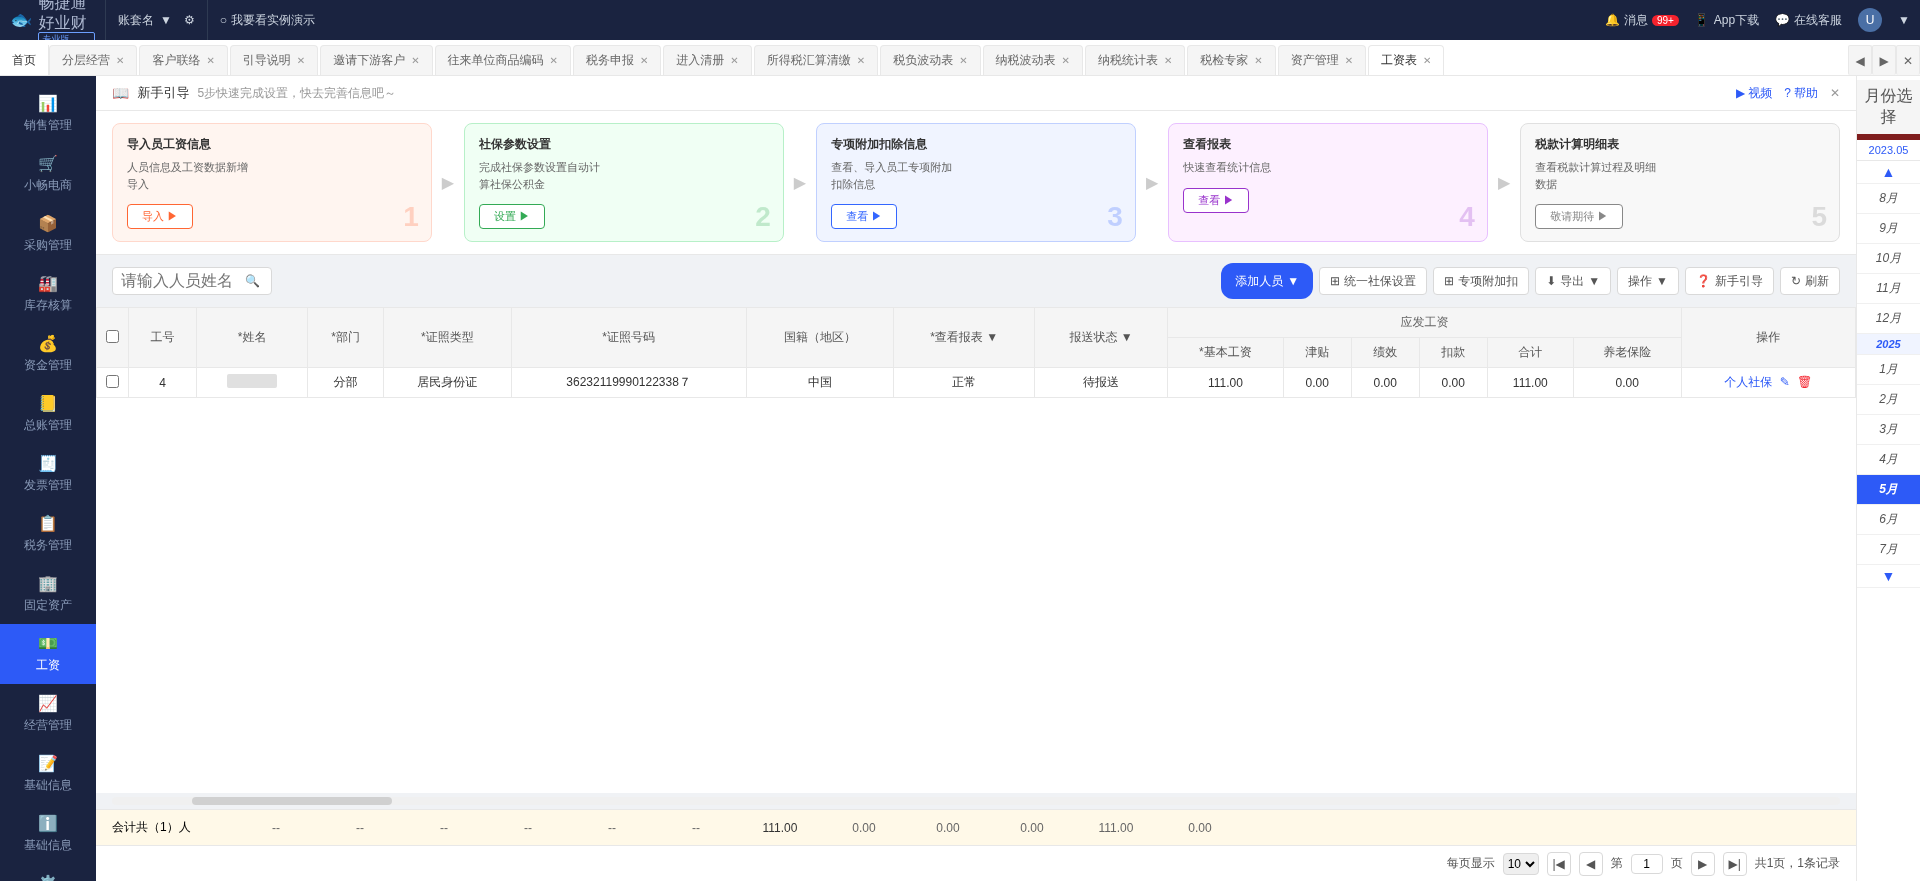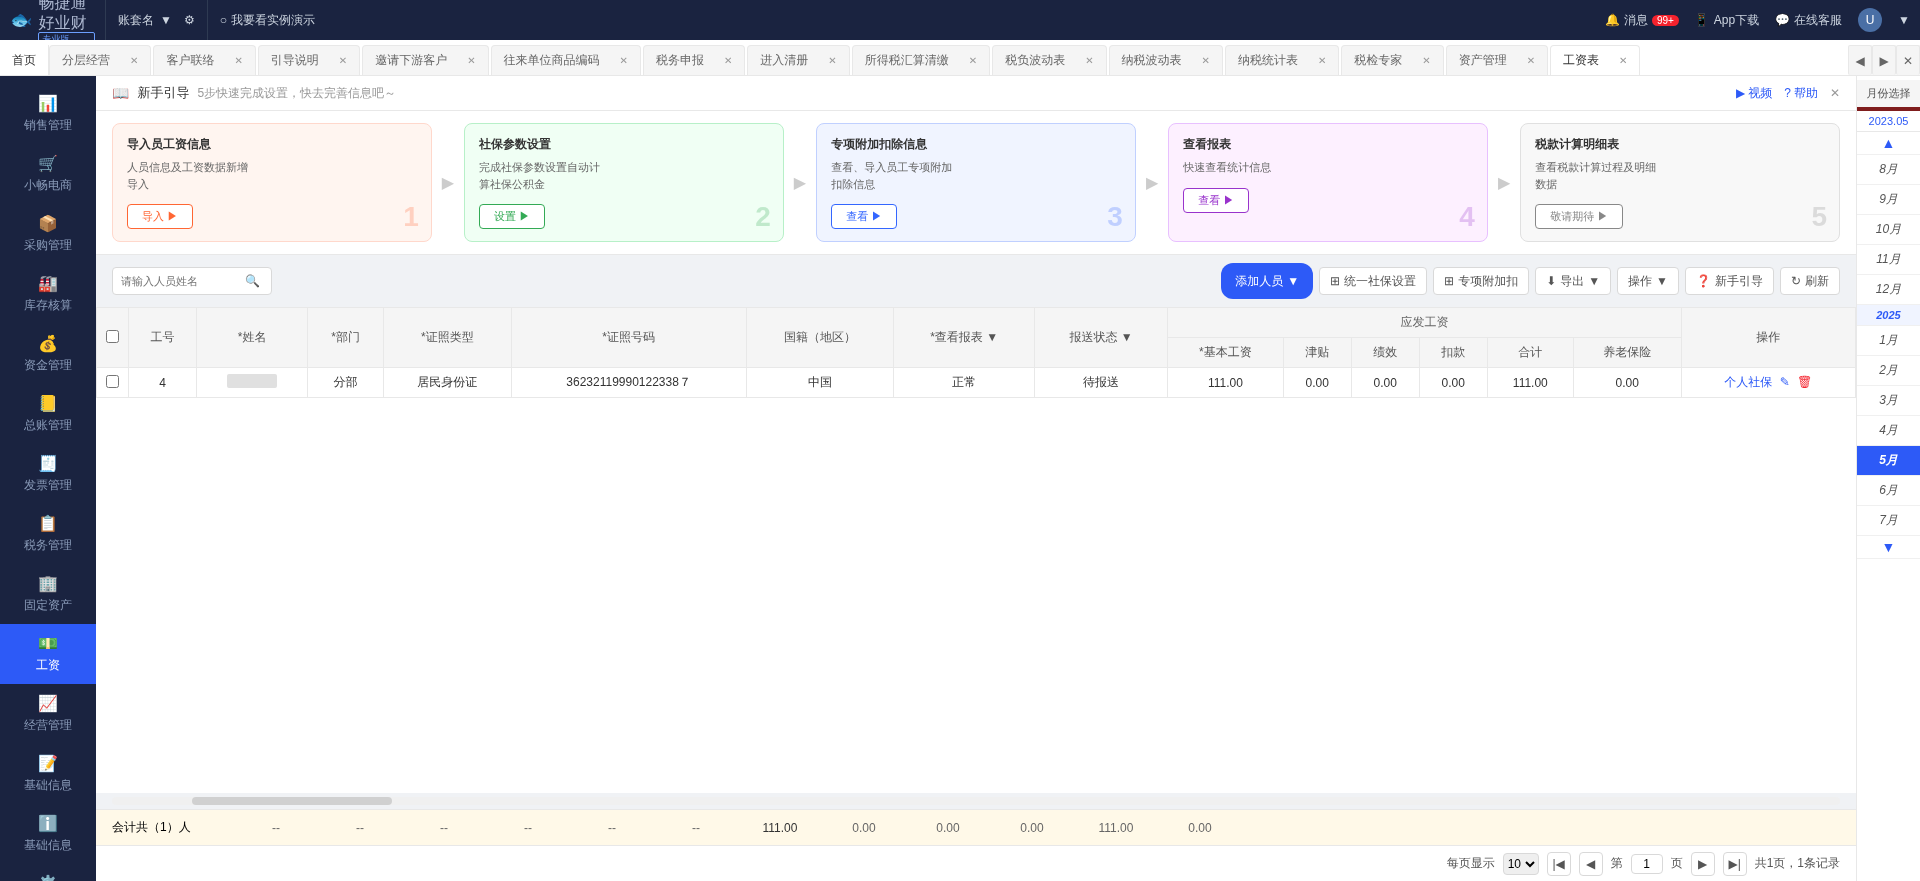--- a/index.html
+++ b/index.html
@@ -76,21 +76,21 @@
       display: flex;
       align-items: flex-end;
       border-bottom: 1px solid #e8e8e8;
       flex-shrink: 0;
       overflow: hidden;
     }
     .tab-bar-left { display: flex; align-items: flex-end; flex: 1; overflow: hidden; }
     .tab-item {
       height: 30px;
       padding: 0 12px;
-      display: flex; align-items: center; gap: 20px;
+      display: flex; align-items: center; gap: 6px;
       border: 1px solid #e8e8e8;
       border-bottom: none;
       background: #f5f5f5;
       color: #666;
       cursor: pointer;
       white-space: nowrap;
       font-size: 12px;
       border-radius: 4px 4px 0 0;
       margin-right: 2px;
     }
@@ -254,21 +254,21 @@
       display: flex; align-items: center;
       border: 1px solid #d9d9d9;
       background: #fff;
       border-radius: 4px;
       padding: 0 8px;
       height: 28px;
       gap: 4px;
       min-width: 160px;
     }
     .search-input-wrap input {
-      border: none; outline: none; font-size: 11px; color: #999; width: 120px;
+      border: none; outline: none; font-size: 16px; color: #999; width: 120px;
     }
     .toolbar-right { margin-left: auto; display: flex; align-items: center; gap: 6px; }
     .btn-primary {
       background: #2d5af7;
       color: #fff;
       border: none;
       border-radius: 12px;
       padding: 0 14px;
       height: 36px;
       cursor: pointer;
@@ -378,27 +378,27 @@
       width: 64px;
       background: #fff;
       border-left: 1px solid #e8e8e8;
       display: flex;
       flex-direction: column;
       align-items: center;
       flex-shrink: 0;
       padding-top: 4px;
     }
     .month-panel-header {
-      font-size: 11px;
+      font-size: 16px;
       color: #555;
       padding: 6px 4px;
       text-align: center;
       background: #f5f5f5;
       width: 100%;
-      border-bottom: 4px solid #7f1d1d;
+      border-bottom: 6px solid #7f1d1d;
     }
     .month-year {
       font-size: 11px;
       color: #2d5af7;
       text-align: center;
       padding: 4px;
       border-bottom: 1px solid #e8e8e8;
       width: 100%;
     }
     .month-nav {

